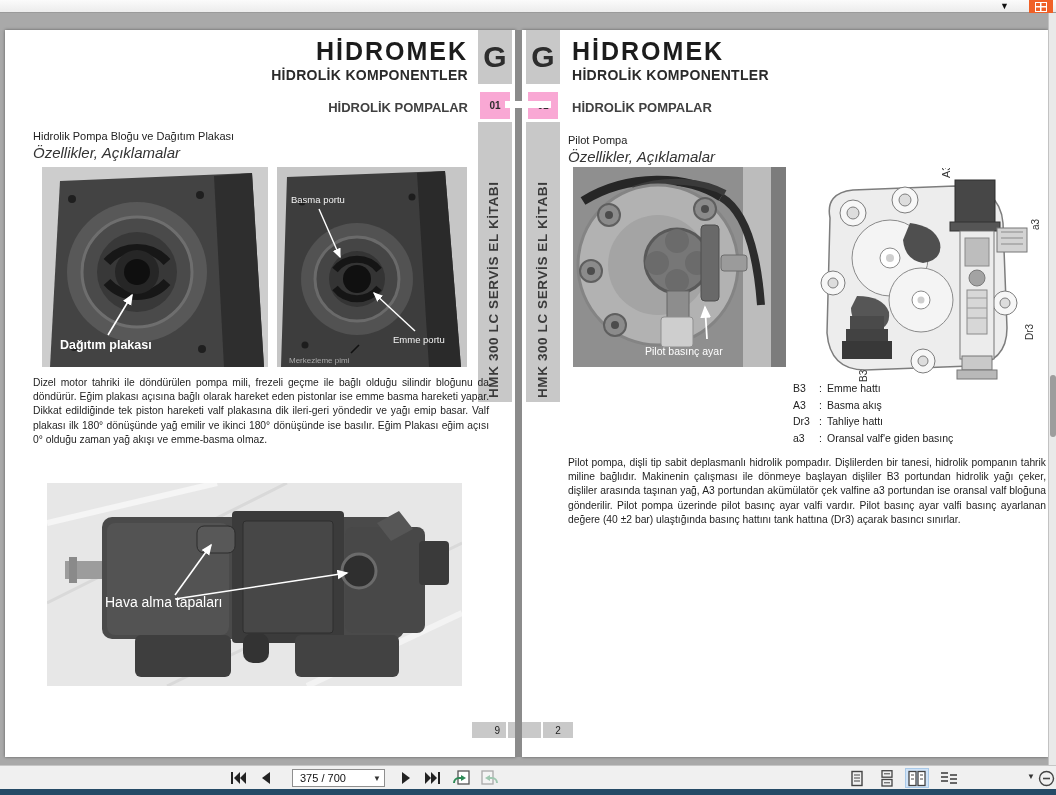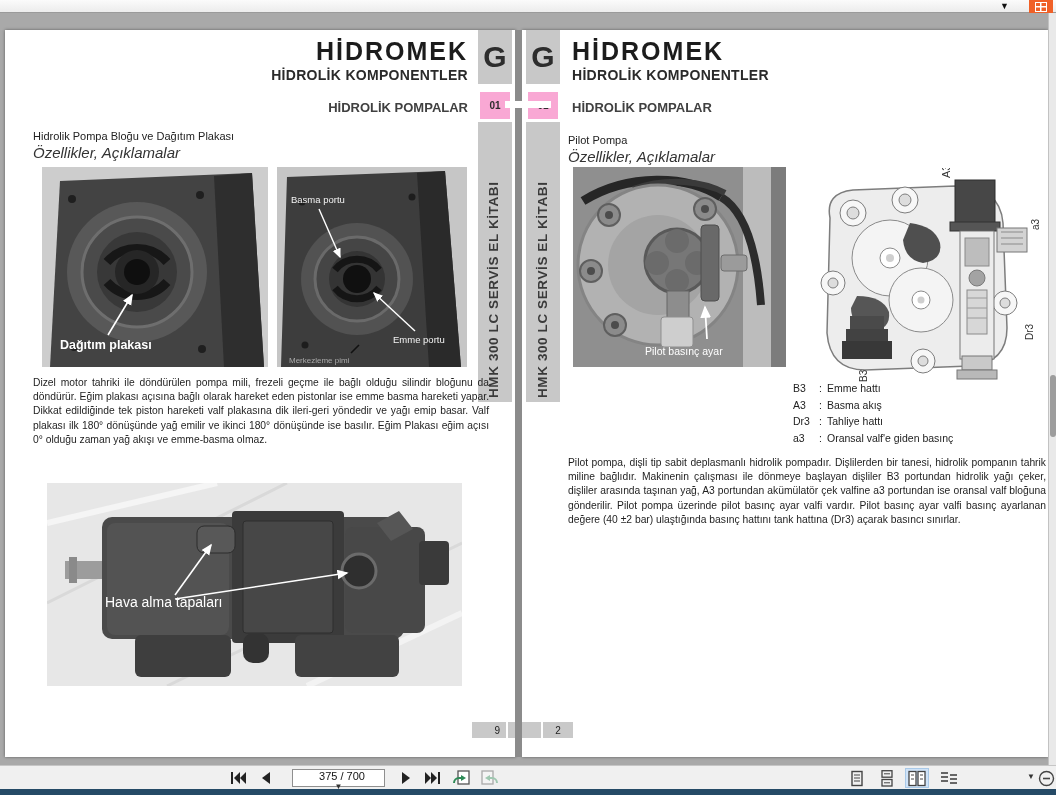--- a/index.html
+++ b/index.html
@@ -73,21 +73,21 @@
 
   
   .scrolltrack { position:absolute; left:1048px; top:0; width:8px; height:752px; background:#e9e9e9; border-left:1px solid #c2c2c2; }
   .scrollthumb { position:absolute; left:1px; top:362px; width:6px; height:62px; background:#9d9d9d; border-radius:3px; }
 
   
   .toolbar { position:absolute; left:0; top:765px; width:1056px; height:24px;
              background:#f0f0f0; border-top:1px solid #c6c6c6; }
   .tbtn { position:absolute; top:3px; width:20px; height:18px; display:flex; align-items:center; justify-content:center; }
   .pageinput { position:absolute; left:292px; top:3px; width:93px; height:18px; background:#fff;
-               border:1px solid #8f8f8f; font-size:11px; color:#111; display:flex; align-items:center;flex-direction:column; }
+               border:1px solid #8f8f8f; font-size:11px; color:#111; display:flex; align-items:center; }
   .pageinput .txt { padding-left:7px; flex:1; }
   .pageinput .dd { width:14px; height:100%; display:flex; align-items:center; justify-content:center;
                    font-size:8px; color:#333; }
   .zoomtxt { position:absolute; left:978px; top:22px; font-size:14px; color:#222; }
   .zoomdd { position:absolute; left:1027px; top:6px; font-size:8px; color:#333; }
   .layoutsel { position:absolute; top:2px; width:24px; height:20px; background:#cfe3f8;
                border:1px solid #a9c9e8; display:flex; align-items:center; justify-content:center; }
   .layoutbtn { position:absolute; top:2px; width:24px; height:20px; display:flex; align-items:center; justify-content:center; }
 
   .bottomstrip { position:absolute; left:0; top:789px; width:1056px; height:6px; background:#254a66; }

